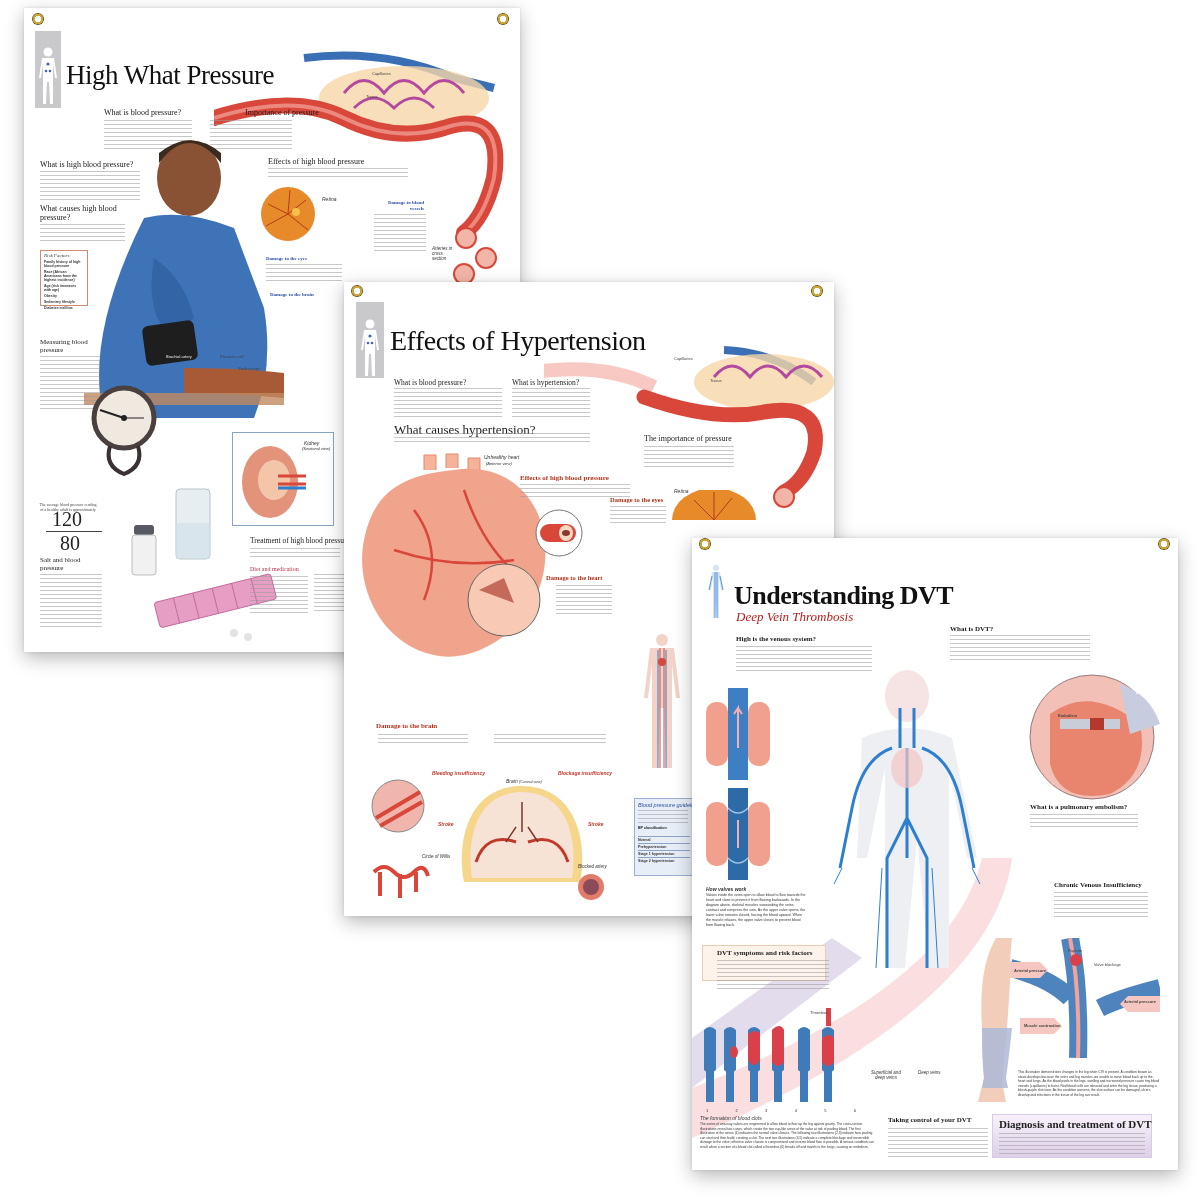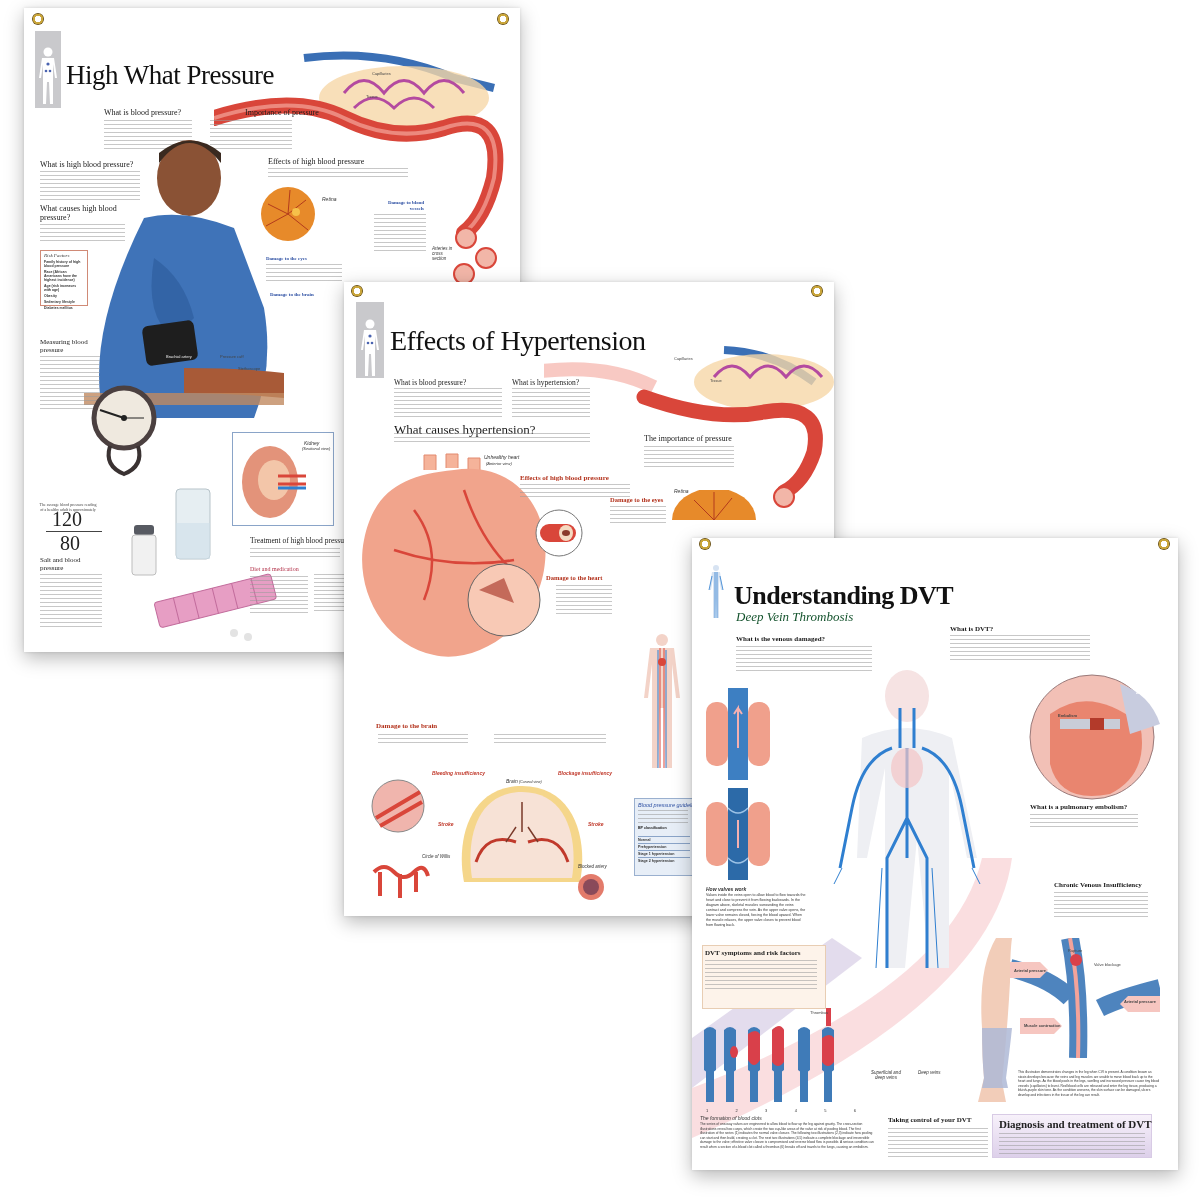--- a/index.html
+++ b/index.html
@@ -2,21 +2,21 @@
 <html><head>
 <meta charset="utf-8">
 <style>
   html,body{margin:0;padding:0;}
   body{width:1200px;height:1200px;background:#ffffff;position:relative;overflow:hidden;font-family:"Liberation Serif",serif;color:#222;}
   .poster{position:absolute;background:#fff;box-shadow:0 6px 18px rgba(0,0,0,.28),0 0 3px rgba(0,0,0,.12);overflow:hidden;}
   .grommet{position:absolute;width:12px;height:12px;border-radius:50%;background:radial-gradient(circle,#fff 0 3px,#c9a53a 3.5px 5px,#6d5419 5.5px);}
   .figure-tab{position:absolute;background:#c9c9cc;}
   .body-svg{position:absolute;}
   .title{position:absolute;font-family:"Liberation Serif",serif;color:#111;white-space:nowrap;letter-spacing:-0.5px;}
-  .subtitle{position:absolute;font-family:"Liberation Serif",serif;font-style:italic;color:#14532d;white-space:nowrap;}
+  .subtitle{position:absolute;font-family:"Liberation Serif",serif;font-style:italic;color:#b91c1c;white-space:nowrap;}
   .h{position:absolute;font-family:"Liberation Serif",serif;color:#1a1a1a;white-space:nowrap;font-weight:normal;}
   .h.red{color:#b3321c;font-weight:bold;}
   .h.blue{color:#2b4ea2;font-weight:bold;}
   .para{position:absolute;font-family:"Liberation Serif",serif;font-size:3.6px;line-height:5px;color:#666;}
   .lines{position:absolute;background:repeating-linear-gradient(#9a9a9a 0 1px,transparent 1px 4px);opacity:.55;}
   .label{position:absolute;font-family:"Liberation Sans",sans-serif;font-size:4px;color:#444;white-space:nowrap;}
   .ilabel{position:absolute;font-family:"Liberation Sans",sans-serif;font-style:italic;color:#333;white-space:nowrap;}
   .ilabel.red{color:#c0392b;}
   .box{position:absolute;}
   .bp-num{position:absolute;font-family:"Liberation Serif",serif;font-size:20px;color:#222;}
@@ -270,21 +270,21 @@
   <div class="grommet" style="left:466px;top:0px;"></div>
 
   <svg class="body-svg" style="left:16px;top:26px" width="16" height="56" viewBox="0 0 16 56">
     <circle cx="8" cy="4" r="3" fill="#d7e3f2"></circle>
     <path d="M4 8 h8 l3 18 h-2 l-2 -12 v40 h-2 l-1 -20 l-1 20 h-2 v-40 l-2 12 h-2z" fill="#d7e3f2"></path>
     <path d="M7 8 v46 M9 8 v46 M4 12 l-3 14 M12 12 l3 14" stroke="#2f7fd0" stroke-width=".8"></path>
   </svg>
   <div class="title" style="left:42px;top:43px;font-size:26px;font-weight:bold;">Understanding DVT</div>
   <div class="subtitle" style="left:44px;top:71px;font-size:13px;">Deep Vein Thrombosis</div>
 
-  <div class="h" style="left:44px;top:97px;font-size:7px;font-weight:bold;">What is the venous damaged?</div>
+  <div class="h" style="left:44px;top:97px;font-size:7px;font-weight:bold;">High is the venous system?</div>
   <div class="lines" style="left:44px;top:108px;width:136px;height:26px;"></div>
   <div class="h" style="left:258px;top:87px;font-size:7px;font-weight:bold;font-family:Liberation Serif, serif;">What is DVT?</div>
   <div class="lines" style="left:258px;top:97px;width:140px;height:26px;"></div>
 
   <svg class="box" style="left:0px;top:170px" width="486" height="430" viewBox="0 0 486 430">
     <path d="M320 150 Q300 300 0 430 L0 380 Q260 280 290 150z" fill="#f6c2c6" opacity=".55"></path>
     <path d="M0 330 L140 230 L170 250 L0 380z" fill="#c7b9dc" opacity=".5"></path>
   </svg>
 
   <svg class="box" style="left:14px;top:150px" width="64" height="92" viewBox="0 0 64 92">
@@ -325,21 +325,21 @@
     <path d="M100 10 q30 10 40 40 l-30 10z" fill="#c8ccdf"></path>
   </svg>
   <div class="label" style="left:444px;top:152px;color:#fff;font-weight:bold;">Acute infarct</div>
   <div class="label" style="left:366px;top:175px;font-weight:bold;">Embolism</div>
 
   <div class="h" style="left:338px;top:265px;font-size:7px;font-weight:bold;">What is a pulmonary embolism?</div>
   <div class="lines" style="left:338px;top:276px;width:108px;height:16px;"></div>
   <div class="h" style="left:362px;top:343px;font-size:7px;font-weight:bold;">Chronic Venous Insufficiency</div>
   <div class="lines" style="left:362px;top:354px;width:94px;height:28px;"></div>
 
-  <div class="box" style="left:10px;top:407px;width:124px;height:64px;background:#fdf3ea;border:1px solid #e8cdb3;padding:3px 2px;box-sizing:border-box;">
+  <div class="box" style="left:10px;top:407px;width:124px;height:36px;background:#fdf3ea;border:1px solid #e8cdb3;padding:3px 14px;box-sizing:border-box;">
     <div style="font-size:7px;font-weight:bold;white-space:nowrap;color:#222;">DVT symptoms and risk factors</div>
     <div class="lines" style="position:relative;width:112px;height:32px;margin-top:3px;"></div>
   </div>
 
   <svg class="box" style="left:8px;top:470px" width="156" height="100" viewBox="0 0 156 100">
     <g fill="#3f7bb8">
       <path d="M4 22 q6 -6 12 0 v40 q-6 6 -12 0z M24 22 q6 -6 12 0 v40 q-6 6 -12 0z M48 22 q6 -6 12 0 v40 q-6 6 -12 0z M72 22 q6 -6 12 0 v40 q-6 6 -12 0z M98 22 q6 -6 12 0 v40 q-6 6 -12 0z M122 22 q6 -6 12 0 v40 q-6 6 -12 0z"></path>
       <rect x="6" y="60" width="8" height="34"></rect>
         <rect x="26" y="60" width="8" height="34"></rect>
         <rect x="50" y="60" width="8" height="34"></rect>

